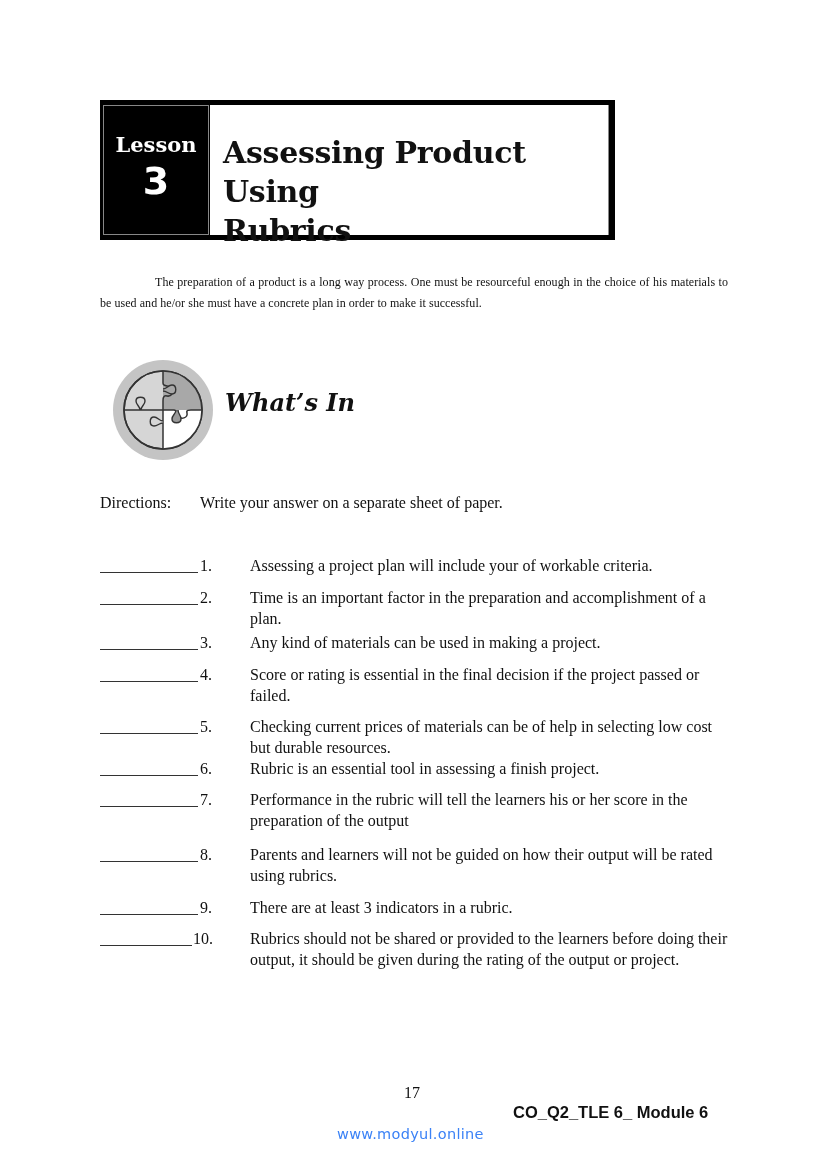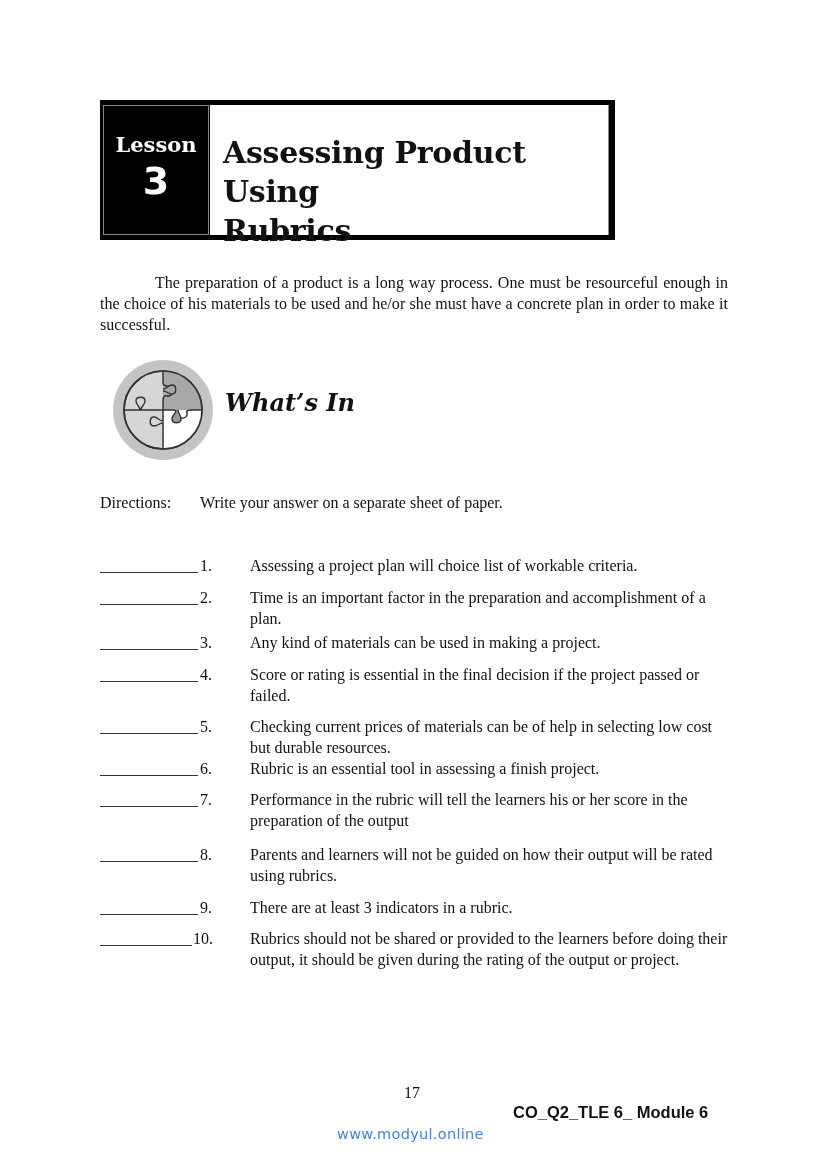--- a/index.html
+++ b/index.html
@@ -38,21 +38,21 @@
     .lesson-title {
       font-family: "DejaVu Serif", serif; font-weight: bold; font-size: 30px;
       line-height: 39px; margin: 0; letter-spacing: -0.3px;
     }
     
     .intro {
       position: absolute; left: 100px; top: 272px; width: 628px;
       font-size: 14.4px; line-height: 21px; text-align: justify; margin: 0;
       font-family: "Liberation Serif", "DejaVu Serif", serif;
     }
-    .intro-text { text-indent: 55px; display: block; font-size: 16px; letter-spacing: 0.05px; }
+    .intro-text { text-indent: 55px; display: block; font-size: 12px; letter-spacing: 0.05px; }
     
     .puzzle-icon { position: absolute; left: 112px; top: 359px; width: 102px; height: 102px; }
     .section-title {
       position: absolute; left: 225px; top: 388px; margin: 0;
       font-family: "DejaVu Serif", serif; font-weight: bold; font-style: italic;
       font-size: 24px;
       text-align: right;
     }
     
     .directions {
@@ -138,21 +138,21 @@
 <div class="directions">
   <span class="dir-label">Directions:</span>
   <div class="dir-body">
     <div>Write your answer on a separate sheet of paper.</div>
   </div>
 </div>
 
 <div class="item" style="top:556px">
   <span class="blank"></span>
   <span class="num" style="left:100px">1.</span>
-  <span class="stmt">Assessing a project plan will choice list of workable criteria.</span>
+  <span class="stmt">Assessing a project plan will include your of workable criteria.</span>
 </div>
 <div class="item" style="top:588px">
   <span class="blank"></span>
   <span class="num" style="left:100px">2.</span>
   <span class="stmt">Time is an important factor in the preparation and accomplishment of a plan.</span>
 </div>
 <div class="item" style="top:633px">
   <span class="blank"></span>
   <span class="num" style="left:100px">3.</span>
   <span class="stmt">Any kind of materials can be used in making a project.</span>

